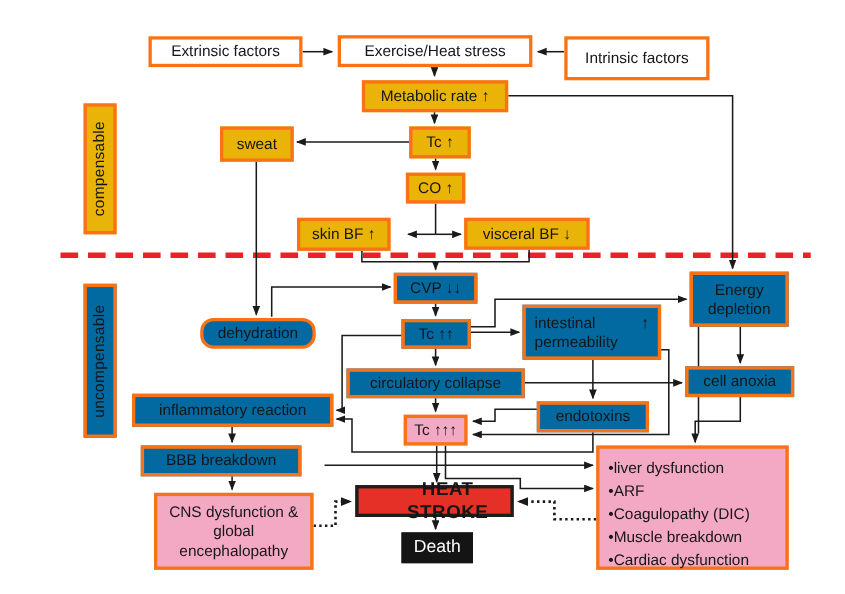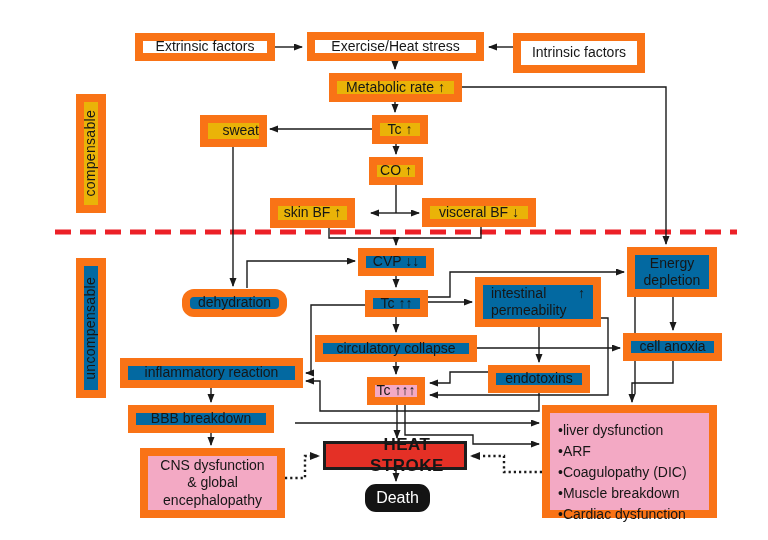--- a/index.html
+++ b/index.html
@@ -4,36 +4,36 @@
 <style>
   html,body{margin:0;padding:0;background:#fff;}
   .canvas{
     position:relative;width:768px;height:540px;background:#ffffff;
     font-family:"Liberation Sans","DejaVu Sans",sans-serif;color:#161616;
     overflow:hidden;
   }
   svg.wires{position:absolute;left:0;top:0;z-index:1;}
   .node{
     position:absolute;z-index:2;box-sizing:border-box;
-    border:8px solid #f97316;background:#fff;
+    border:3px solid #f97316;background:#fff;
     display:flex;align-items:center;justify-content:center;
     font-size:14px;line-height:1.22;text-align:center;
   }
   .cyan{background:#eab308;}
   .yellow{background:#0369a1;}
   .pink{background:#f3a9c4;}
   .redbox{background:#e43026;border-color:#1d1d1d;border-width:3px;padding-left:24px;}
   .blackbox{background:#141414;color:#ffffff;border-color:#141414;}
   .whitebox{background:#ffffff;}
   .band span{
     writing-mode:vertical-rl;transform:rotate(180deg);
     font-size:14px;letter-spacing:.3px;white-space:nowrap;
   }
   .hs{font-size:17px;font-weight:700;letter-spacing:.5px;}
-  .death{font-size:16px;border-radius:11px;}
+  .death{font-size:16px;}
   .prewrap{white-space:pre-line;}
   .intestinal-inner{display:flex;width:100%;padding:0 8px;align-items:center;box-sizing:border-box;}
   .intestinal-inner .txt{flex:1;text-align:left;}
   .intestinal-inner .arr{align-self:flex-start;}
   .organ{align-items:flex-start;justify-content:flex-start;padding:8px 6px 6px 8px;}
   .organ-list{display:flex;flex-direction:column;gap:1px;text-align:left;font-size:14px;line-height:1.42;}
   .organ-row{white-space:nowrap;}
 </style>
 </head>
 <body>
@@ -111,21 +111,21 @@
   <div class="node whitebox" style="left:307px;top:32px;width:177px;height:29px;">
     <span>Exercise/Heat stress</span>
   </div>
   <div class="node whitebox" style="left:513px;top:33px;width:132px;height:40px;">
     <span>Intrinsic factors</span>
   </div>
 
   <div class="node cyan" style="left:329px;top:73px;width:133px;height:29px;">
     <span>Metabolic rate ↑</span>
   </div>
-  <div class="node cyan" style="left:200px;top:115px;width:67px;height:32px;justify-content:flex-end;">
+  <div class="node cyan" style="left:200px;top:115px;width:67px;height:32px;">
     <span>sweat</span>
   </div>
   <div class="node cyan" style="left:372px;top:115px;width:56px;height:29px;">
     <span>Tc ↑</span>
   </div>
   <div class="node cyan" style="left:369px;top:157px;width:54px;height:28px;">
     <span>CO ↑</span>
   </div>
   <div class="node cyan" style="left:270px;top:198px;width:85px;height:30px;">
     <span>skin BF ↑</span>

